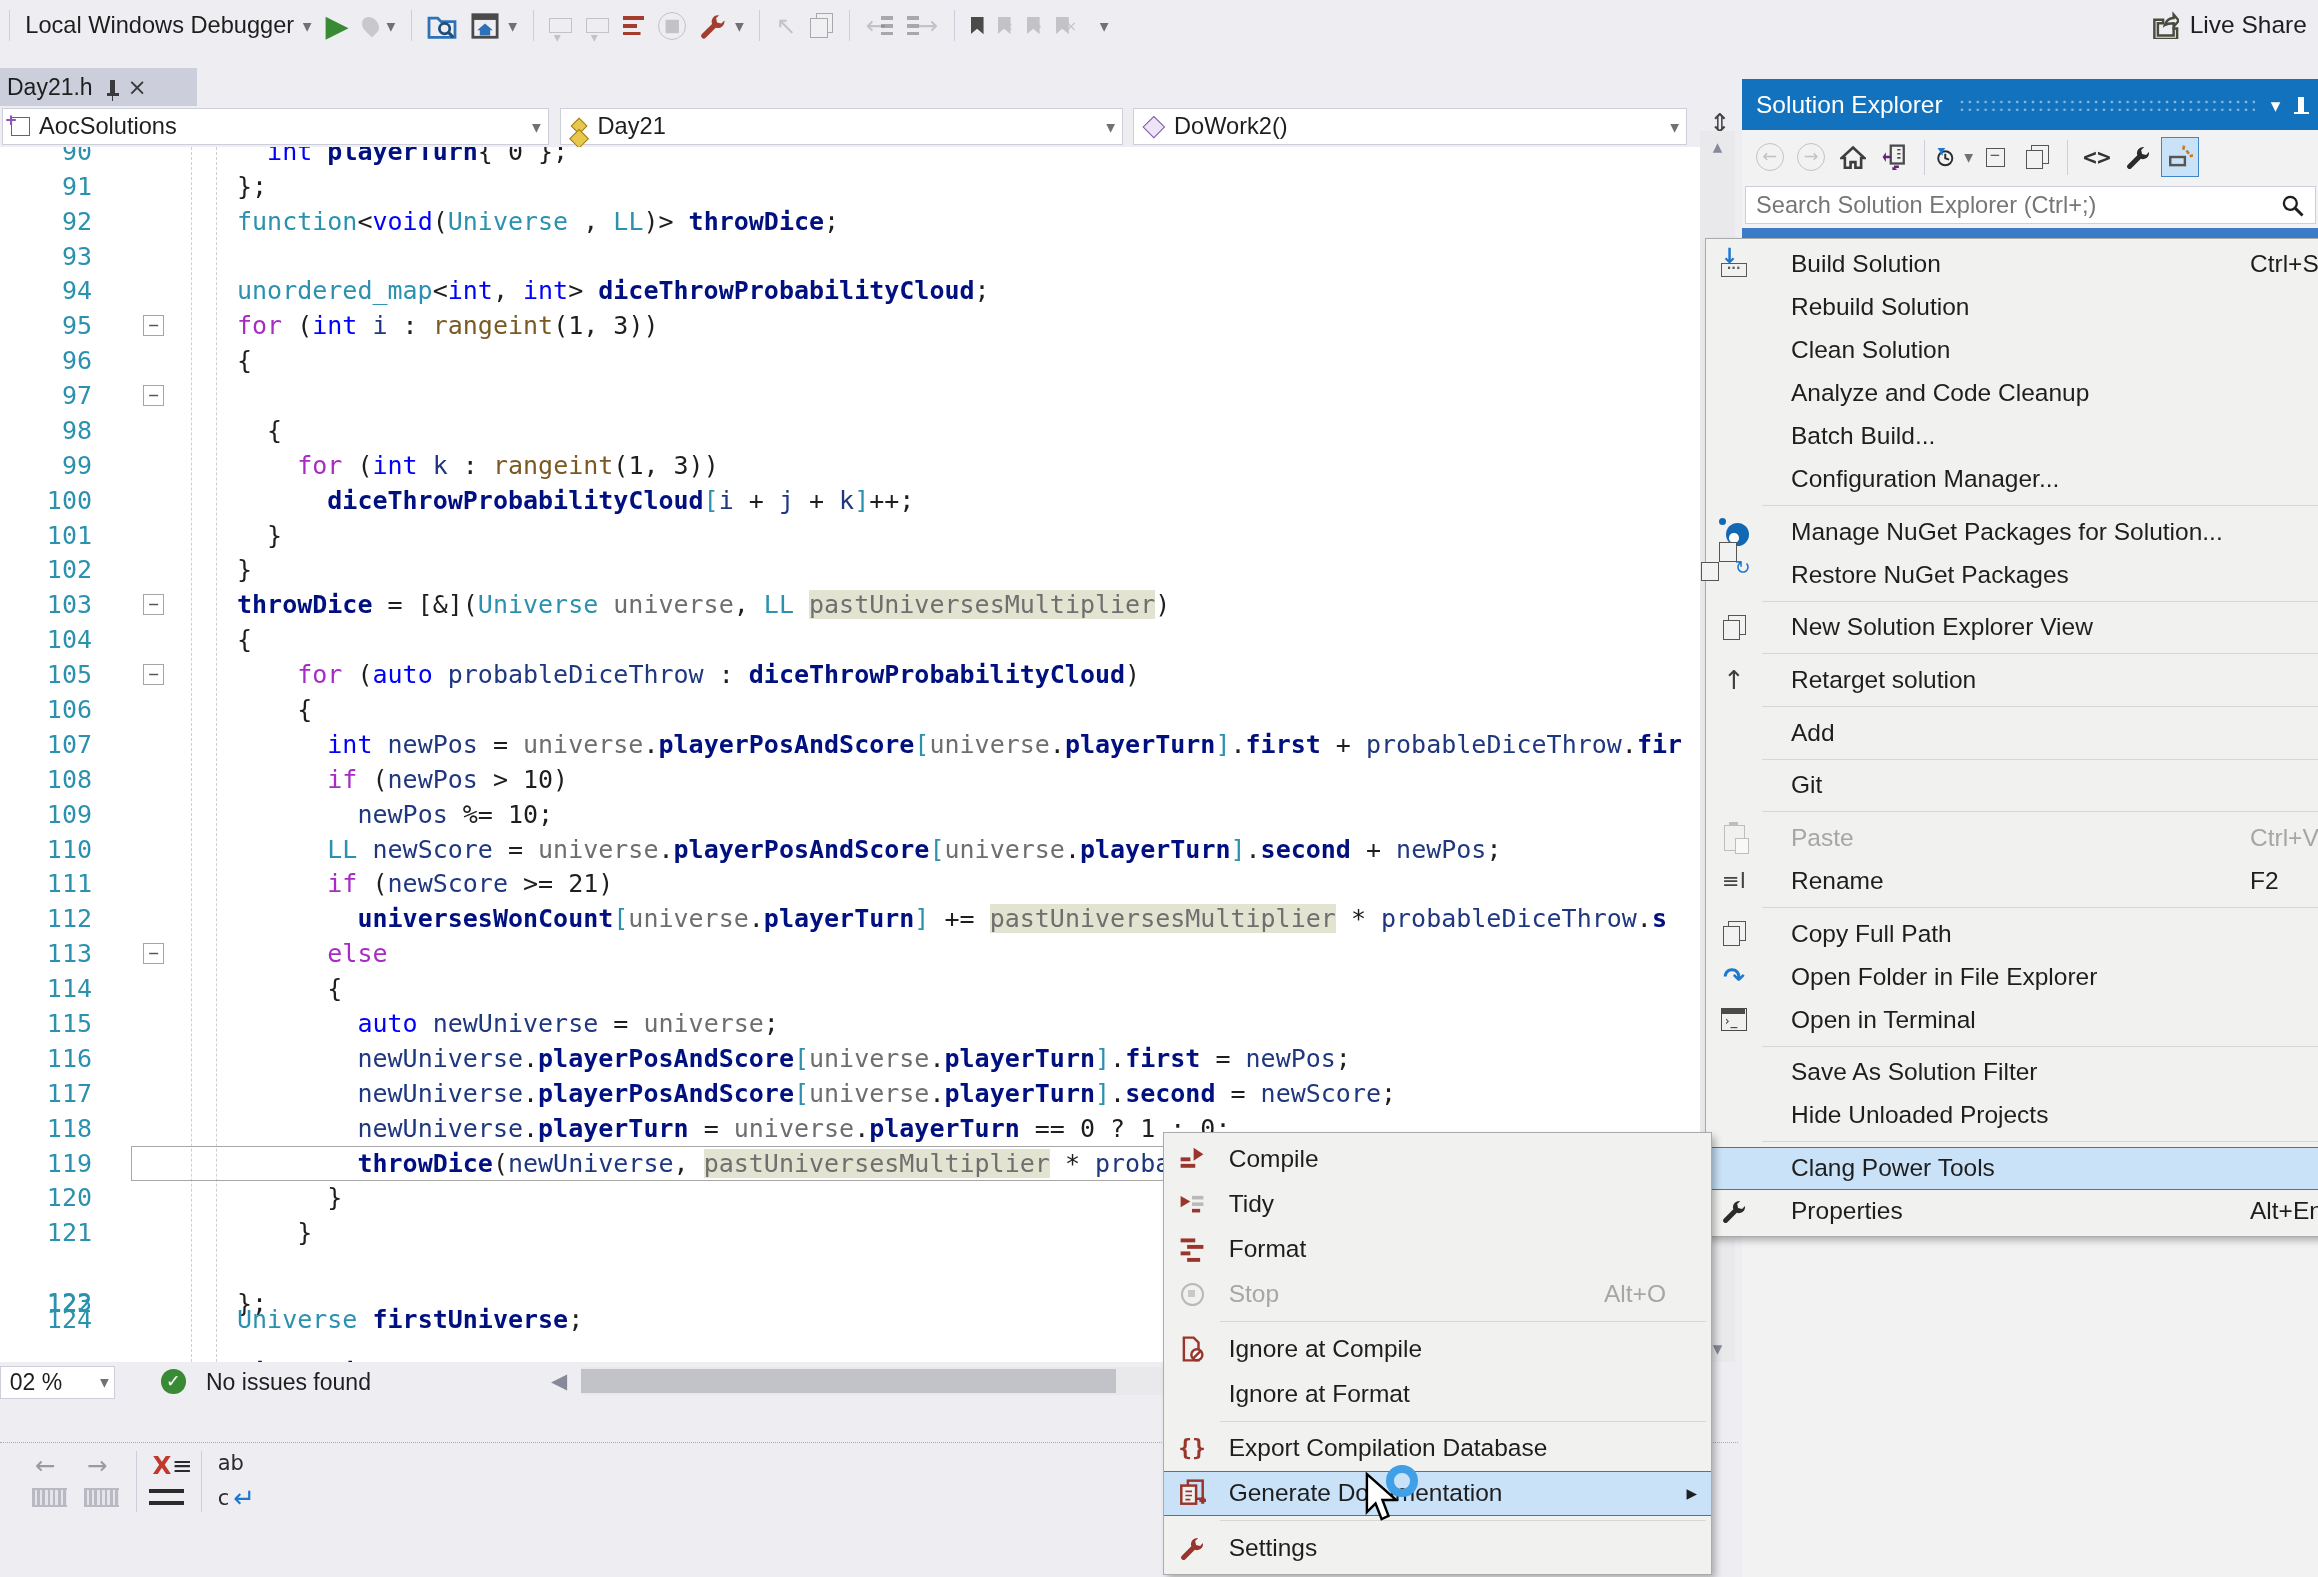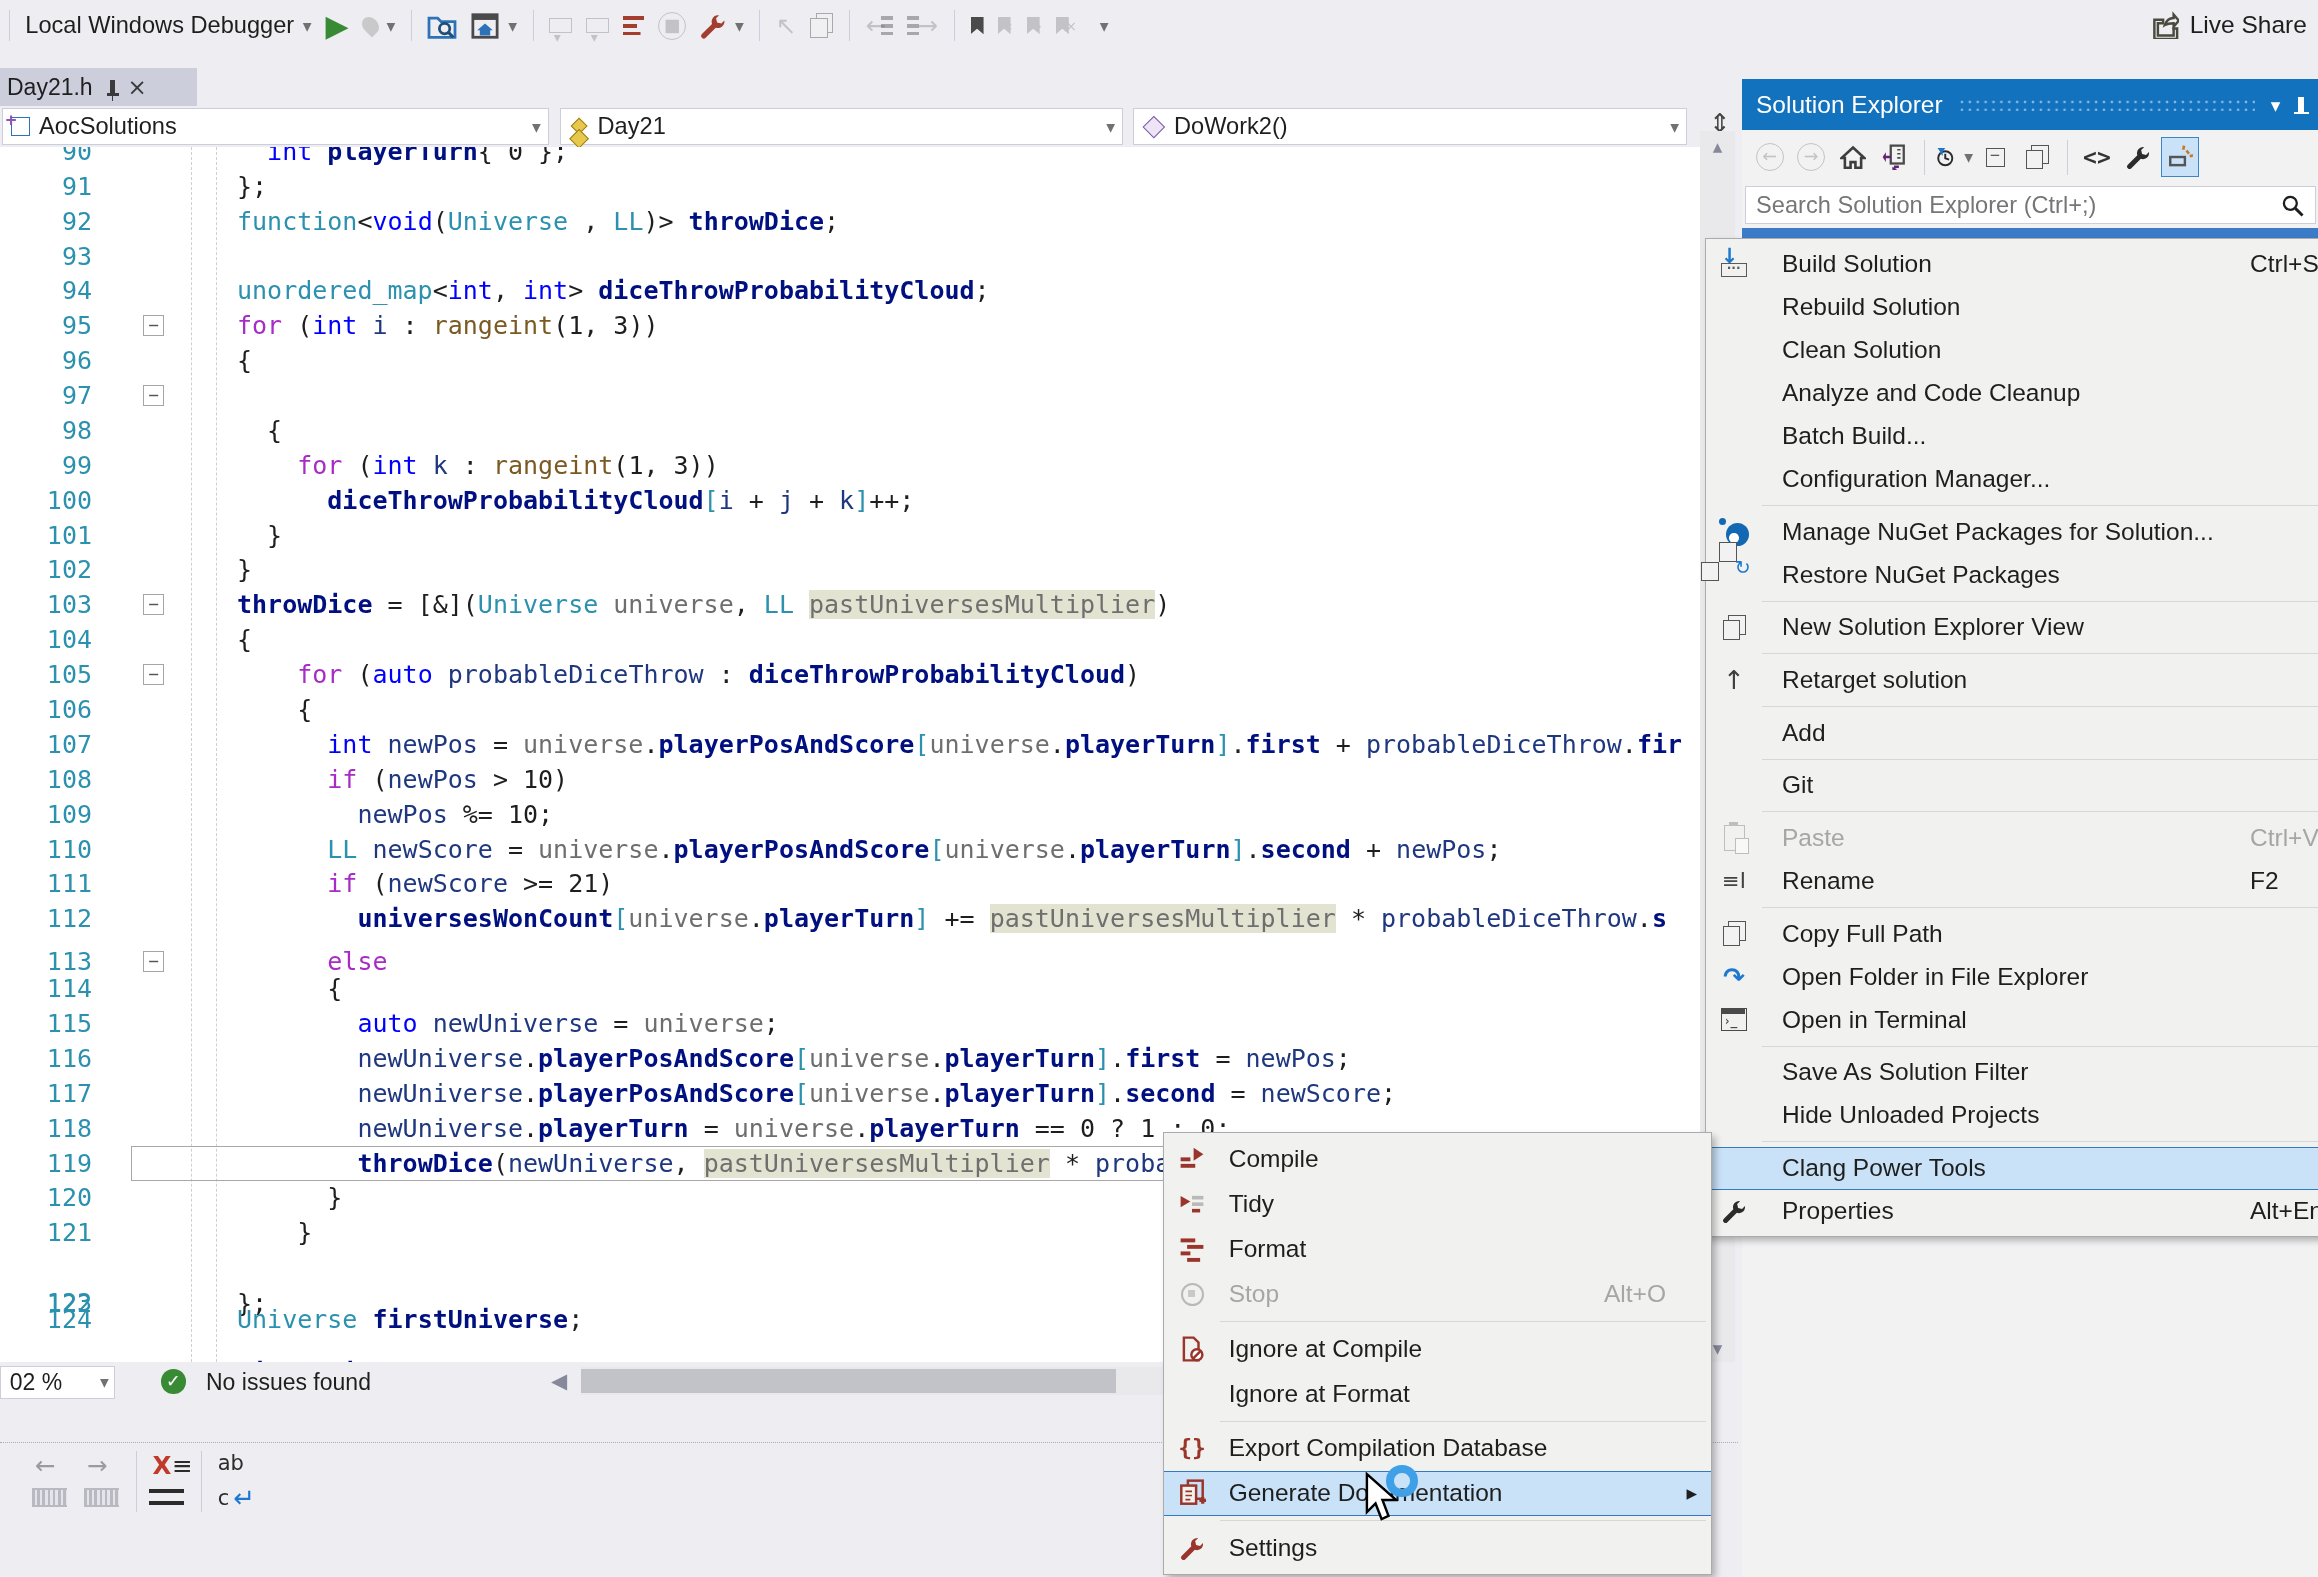--- a/index.html
+++ b/index.html
@@ -116,21 +116,21 @@
   #name-box { position:absolute; left:1746px; top:1556px; width:15px; height:15px; background:#C9C9CC; }
 
   
   .menu { background:#F1F1EF; border:0.9px solid #ABABAB; box-shadow:4.4px 4.4px 7px rgba(0,0,0,.28); padding:3.5px 0; }
   #main-menu { left:1705px; top:238px; width:628px; }
   #clang-menu { left:1163px; top:1132px; width:549px; }
   .menu-item { position:relative; height:43px; display:flex; align-items:center; }
   #clang-menu .menu-item { height:45px;text-align:center; }
   .mi-icon { width:56px; display:flex; justify-content:center; align-items:center; flex:0 0 56px; }
   .mi-label { font-size:24.5px; white-space:nowrap; }
-  #main-menu .mi-label { margin-left:20px; }
+  #main-menu .mi-label { margin-left:29px; }
   #clang-menu .mi-label { margin-left:8.7px; }
   .mi-sc { position:absolute; left:544px; font-size:24.5px; }
   #clang-menu .mi-sc { left:auto; right:45px; }
   .mi-arrow { position:absolute; right:14px; font-size:21px; color:#1E1E1E; font-family:"DejaVu Sans",sans-serif; }
   .menu-sep { height:0.9px; background:#D7D7D7; margin:4.4px 5.2px 4.4px 56px; }
   .menu-item.dis .mi-label, .menu-item.dis .mi-sc { color:#A6A6A6; }
   .menu-item.hl { background:#C9E2F8; border-top:1.7px solid #337AC4; border-bottom:1.7px solid #337AC4; }
   .clangred { color:#9A352B; }
 
   
@@ -378,21 +378,21 @@
         <span class="cl-text"><span>      </span><span class="tk-ty">LL</span><span> </span><span class="tk-lo">newScore</span><span> = </span><span class="tk-pa">universe</span><span>.</span><span class="tk-me">playerPosAndScore</span><span class="tk-br">[</span><span class="tk-pa">universe</span><span>.</span><span class="tk-me">playerTurn</span><span class="tk-br">]</span><span>.</span><span class="tk-me">second</span><span> + </span><span class="tk-lo">newPos</span><span>;</span></span>
       </div>
       <div class="cl" style="top: 719px;">
         <span class="cl-num">111</span>
         <span class="cl-text"><span>      </span><span class="tk-ct">if</span><span> (</span><span class="tk-lo">newScore</span><span> &gt;= 21)</span></span>
       </div>
       <div class="cl" style="top: 754px;">
         <span class="cl-num">112</span>
         <span class="cl-text"><span>        </span><span class="tk-me">universesWonCount</span><span class="tk-br">[</span><span class="tk-pa">universe</span><span>.</span><span class="tk-me">playerTurn</span><span class="tk-br">]</span><span> += </span><span class="tk-hl">pastUniversesMultiplier</span><span> * </span><span class="tk-lo">probableDiceThrow</span><span>.</span><span class="tk-me">s</span></span>
       </div>
-      <div class="cl" style="top: 789px; margin-top: 8px;">
+      <div class="cl" style="top: 789px;">
         <span class="cl-num">113</span>
         <span class="cl-fold">−</span>
         <span class="cl-text"><span>      </span><span class="tk-ct">else</span></span>
       </div>
       <div class="cl" style="top: 824px;">
         <span class="cl-num">114</span>
         <span class="cl-text"><span>      {</span></span>
       </div>
       <div class="cl" style="top: 859px;">
         <span class="cl-num">115</span>

